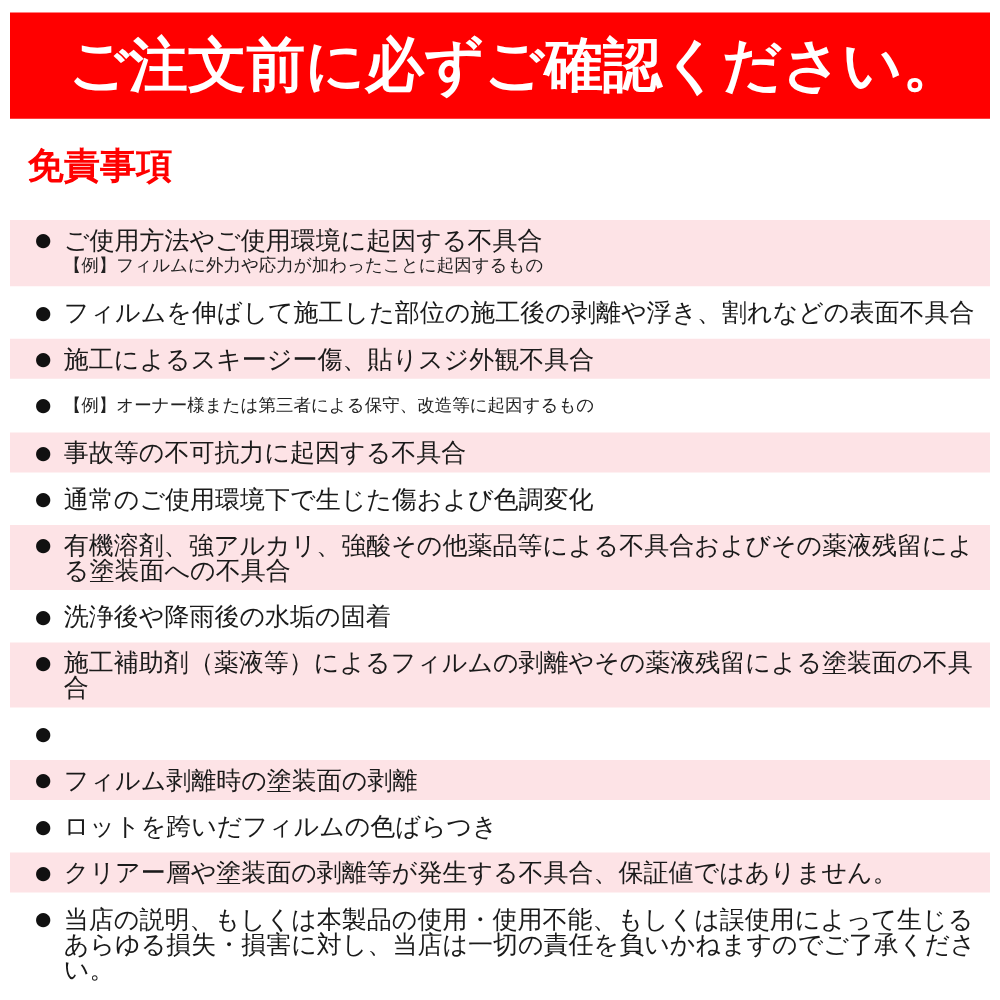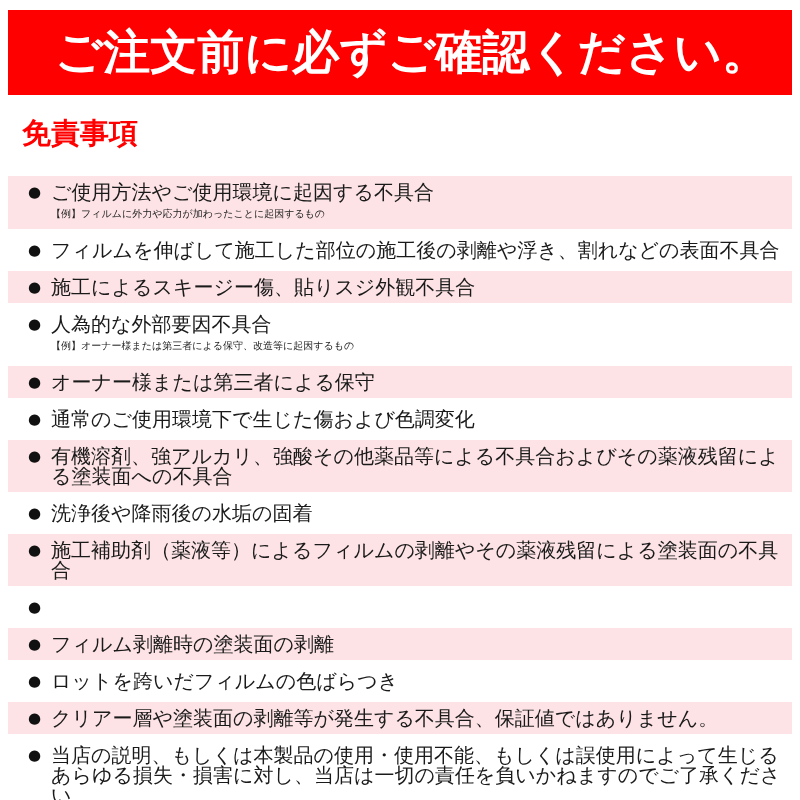--- a/index.html
+++ b/index.html
@@ -50,21 +50,21 @@
     color: #111111;
   }
   .texts { flex: 1 1 auto; min-width: 0; }
   .item-text {
     font-size: 20px;
     line-height: 20px;
     font-weight: 500;
     color: #1a1a1a;
   }
   .item-example {
-    font-size: 10px;
+    font-size: 14px;
     line-height: 19px;
     margin-top: 2px;
     color: #222222;
     padding-left: 3em;
     text-indent: -3em;
   }
 </style>
 </head>
 <body>
 
@@ -92,28 +92,27 @@
     <div class="row highlight" style="background: rgb(253, 227, 230);">
     <span class="bullet">●</span>
     <div class="texts">
       <div class="item-text">施工によるスキージー傷、貼りスジ外観不具合</div>
 
     </div>
   </div>
     <div class="row">
     <span class="bullet">●</span>
     <div class="texts">
-      <div class="item-text">人為的な外部要因不具合</div>
       <div class="item-example">【例】オーナー様または第三者による保守、改造等に起因するもの</div>
     </div>
   </div>
     <div class="row highlight" style="background: rgb(253, 227, 230);">
     <span class="bullet">●</span>
     <div class="texts">
-      <div class="item-text">オーナー様または第三者による保守</div>
+      <div class="item-text">事故等の不可抗力に起因する不具合</div>
 
     </div>
   </div>
     <div class="row">
     <span class="bullet">●</span>
     <div class="texts">
       <div class="item-text">通常のご使用環境下で生じた傷および色調変化</div>
 
     </div>
   </div>

